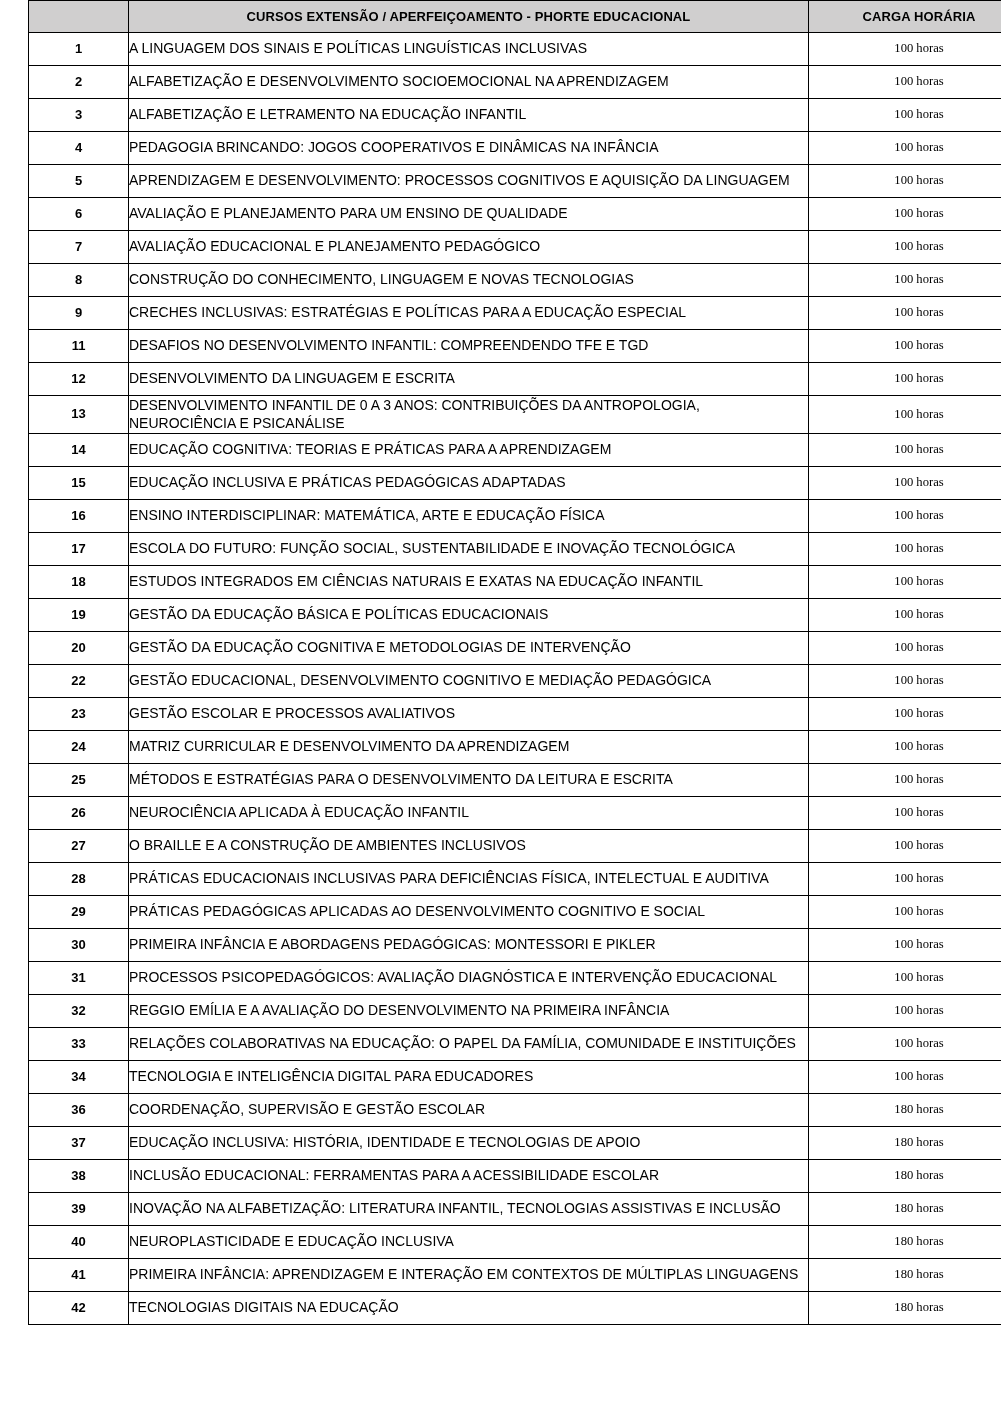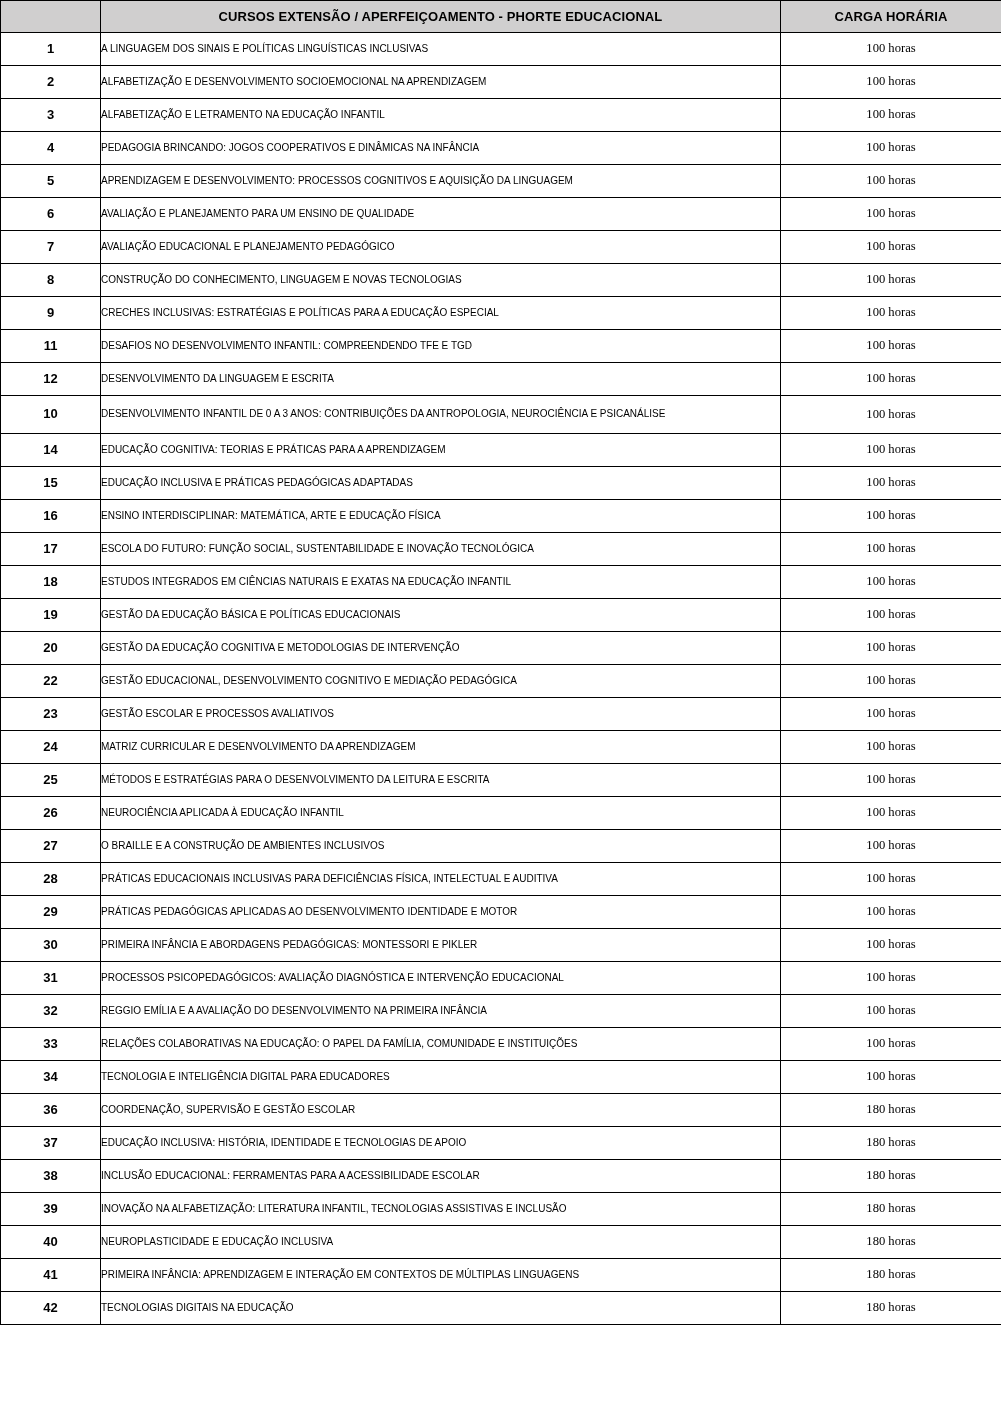--- a/index.html
+++ b/index.html
@@ -11,20 +11,21 @@
     width: 1001px;
     height: 1420px;
     font-family: "Liberation Sans", sans-serif;
     color: #000000;
     overflow: hidden;
   }
   .table-wrap {
     width: 1001px;
     height: 1420px;
     box-sizing: border-box;
+    padding-left: 28px;
   }
   table.courses {
     border-collapse: collapse;
     width: 1001px;
     table-layout: fixed;
   }
   table.courses col.c-num   { width: 100px; }
   table.courses col.c-name  { width: 680px; }
   table.courses col.c-hours { width: 221px; }
 
@@ -50,21 +51,21 @@
   tbody tr.tall { height: 38px; }
 
   td.cell-num {
     text-align: center;
     font-size: 13px;
     font-weight: bold;
     line-height: 1.1;
   }
   td.cell-name {
     text-align: left;
-    font-size: 10px;
+    font-size: 14px;
     line-height: 1.22;
     padding: 0 4px 0 7px;
     word-break: break-word;
   }
   td.cell-hours {
     text-align: center;
     font-size: 12.6px;
     line-height: 1.1;
     font-family: Liberation Serif, serif;
   }
@@ -136,21 +137,21 @@
           <td class="cell-num">11</td>
           <td class="cell-name">DESAFIOS NO DESENVOLVIMENTO INFANTIL: COMPREENDENDO TFE E TGD</td>
           <td class="cell-hours">100 horas</td>
         </tr>
         <tr>
           <td class="cell-num">12</td>
           <td class="cell-name">DESENVOLVIMENTO DA LINGUAGEM E ESCRITA</td>
           <td class="cell-hours">100 horas</td>
         </tr>
         <tr class="tall">
-          <td class="cell-num">10</td>
+          <td class="cell-num">13</td>
           <td class="cell-name">DESENVOLVIMENTO INFANTIL DE 0 A 3 ANOS: CONTRIBUIÇÕES DA ANTROPOLOGIA, NEUROCIÊNCIA E PSICANÁLISE</td>
           <td class="cell-hours">100 horas</td>
         </tr>
         <tr>
           <td class="cell-num">14</td>
           <td class="cell-name">EDUCAÇÃO COGNITIVA: TEORIAS E PRÁTICAS PARA A APRENDIZAGEM</td>
           <td class="cell-hours">100 horas</td>
         </tr>
         <tr>
           <td class="cell-num">15</td>
@@ -212,21 +213,21 @@
           <td class="cell-name">O BRAILLE E A CONSTRUÇÃO DE AMBIENTES INCLUSIVOS</td>
           <td class="cell-hours">100 horas</td>
         </tr>
         <tr>
           <td class="cell-num">28</td>
           <td class="cell-name">PRÁTICAS EDUCACIONAIS INCLUSIVAS PARA DEFICIÊNCIAS FÍSICA, INTELECTUAL E AUDITIVA</td>
           <td class="cell-hours">100 horas</td>
         </tr>
         <tr>
           <td class="cell-num">29</td>
-          <td class="cell-name">PRÁTICAS PEDAGÓGICAS APLICADAS AO DESENVOLVIMENTO IDENTIDADE E MOTOR</td>
+          <td class="cell-name">PRÁTICAS PEDAGÓGICAS APLICADAS AO DESENVOLVIMENTO COGNITIVO E SOCIAL</td>
           <td class="cell-hours">100 horas</td>
         </tr>
         <tr>
           <td class="cell-num">30</td>
           <td class="cell-name">PRIMEIRA INFÂNCIA E ABORDAGENS PEDAGÓGICAS: MONTESSORI E PIKLER</td>
           <td class="cell-hours">100 horas</td>
         </tr>
         <tr>
           <td class="cell-num">31</td>
           <td class="cell-name">PROCESSOS PSICOPEDAGÓGICOS: AVALIAÇÃO DIAGNÓSTICA E INTERVENÇÃO EDUCACIONAL</td>

